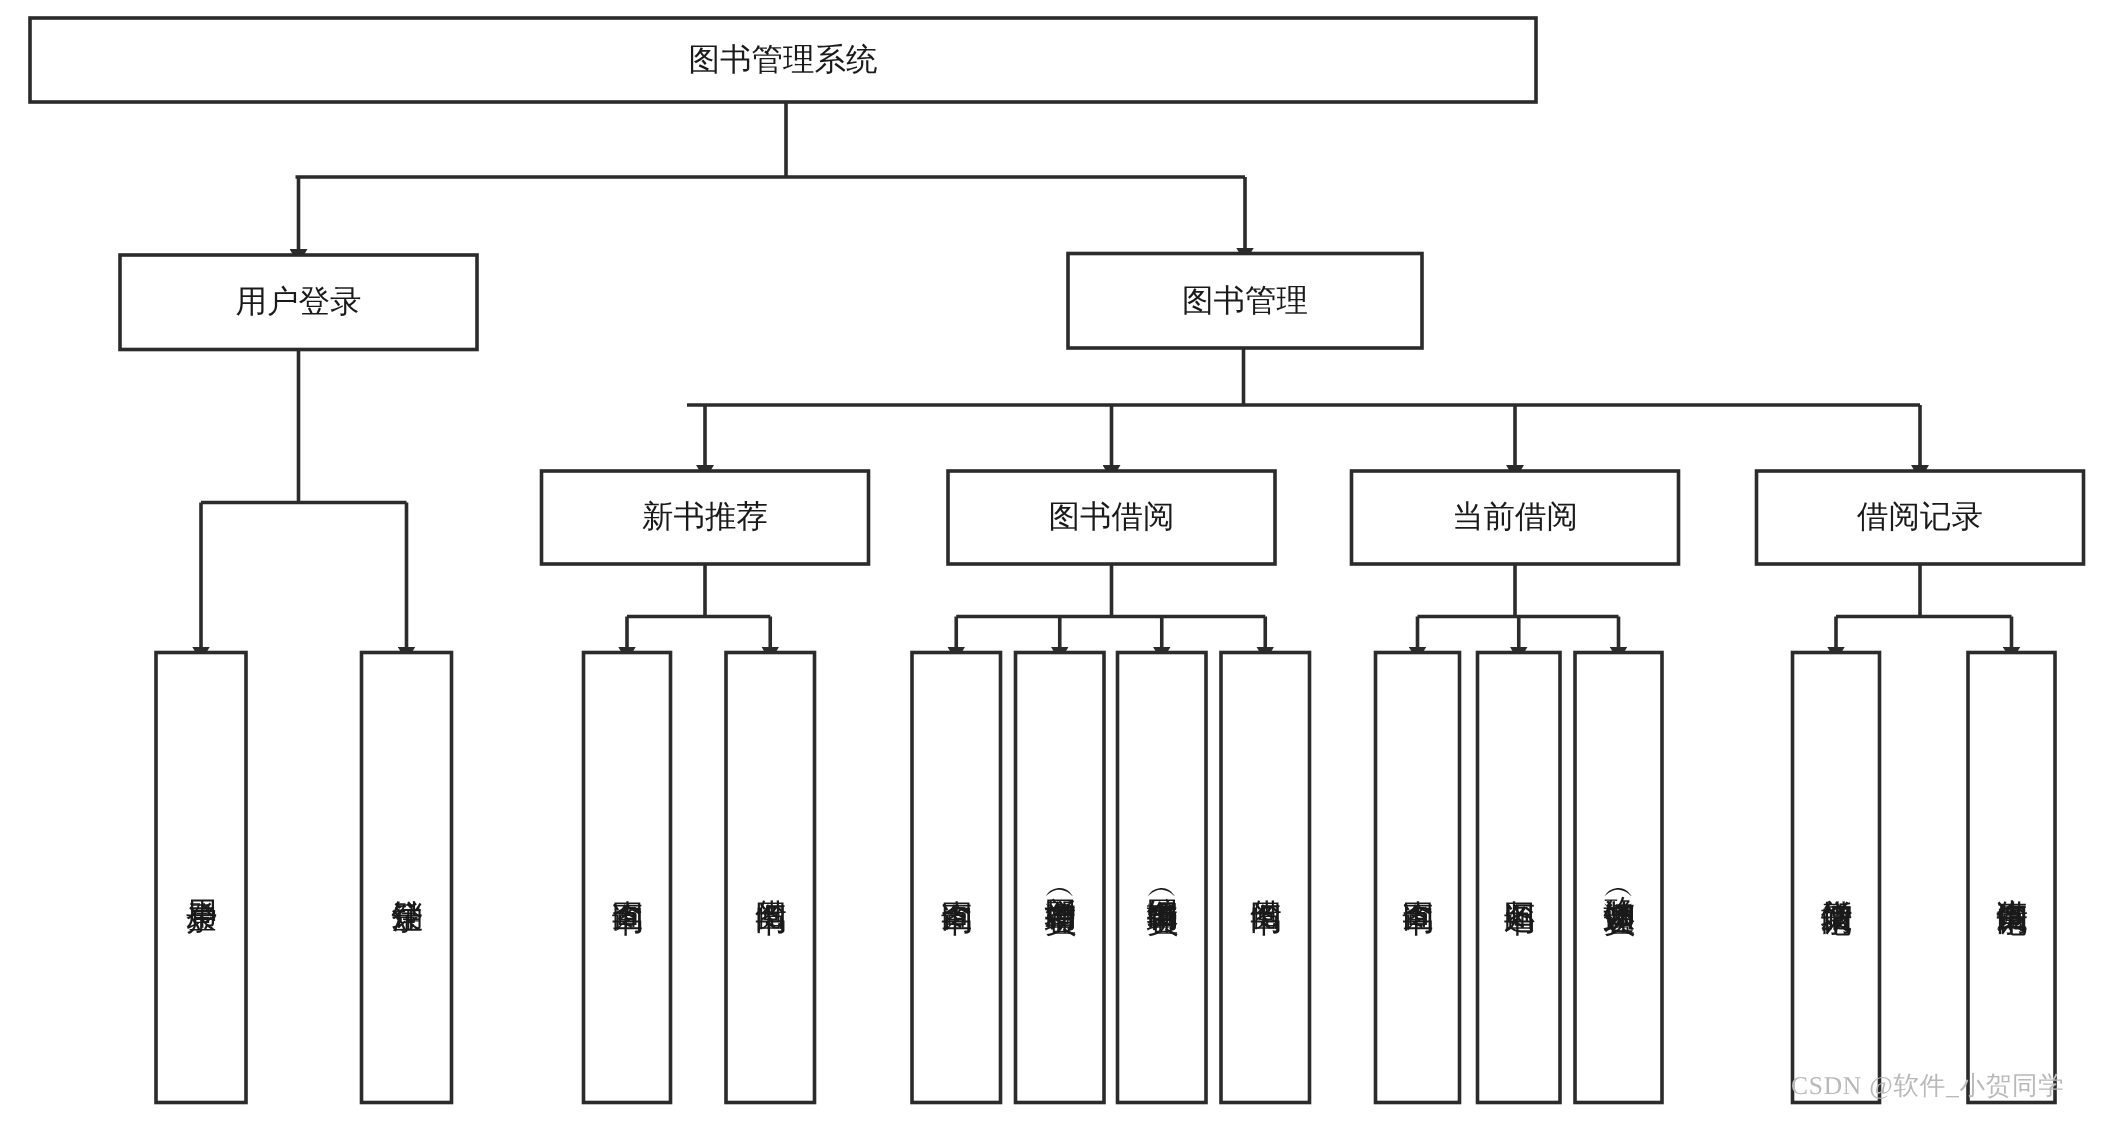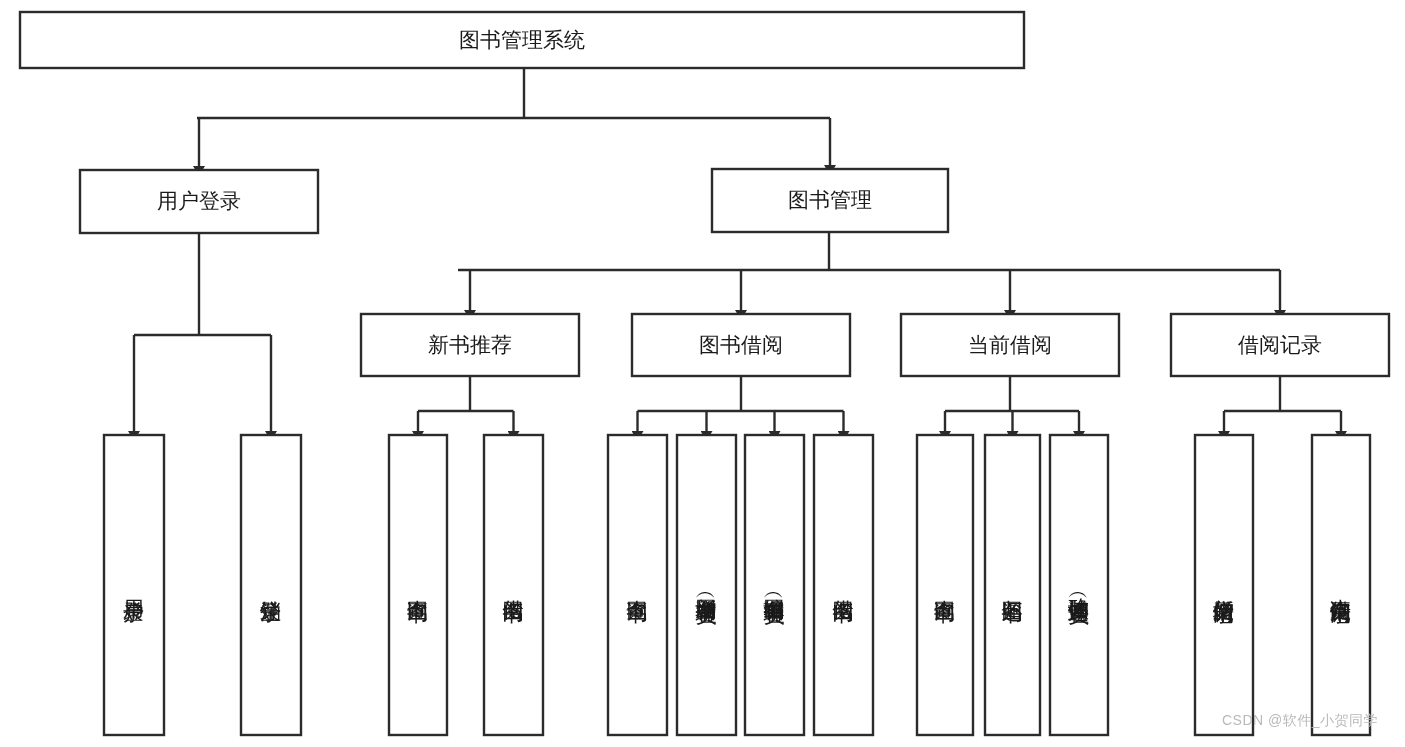--- a/index.html
+++ b/index.html
@@ -65,26 +65,25 @@
   }
   .vlabel-wrap {
     position: absolute;
     display: flex;
     align-items: center;
     justify-content: center;
     pointer-events: none;
   }
   #watermark {
     position: absolute;
-    font-family: Liberation Sans, sans-serif;
-    font-size: 14px;
+    font-family: Liberation Serif, serif;
+    font-size: 17px;
     color: #b9b9b9;
     white-space: nowrap;
     letter-spacing: 0.5px;
-    padding-left: 28px;
   }
 </style>
 </head>
 <body>
 
 <div id="diagram-root">
 
   <svg id="tree-svg" viewBox="0 0 1405 747">
     <defs>
       <marker id="arrow" markerWidth="10" markerHeight="12" refX="1" refY="6" orient="auto" markerUnits="userSpaceOnUse">

